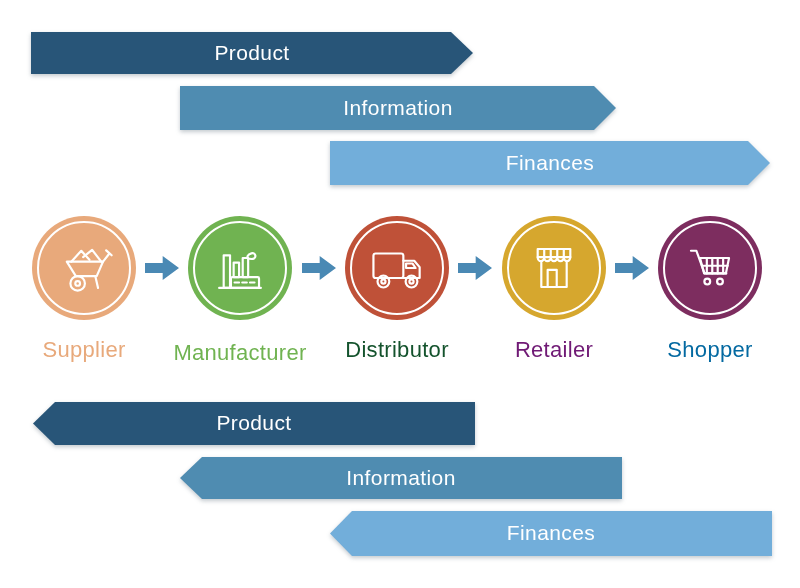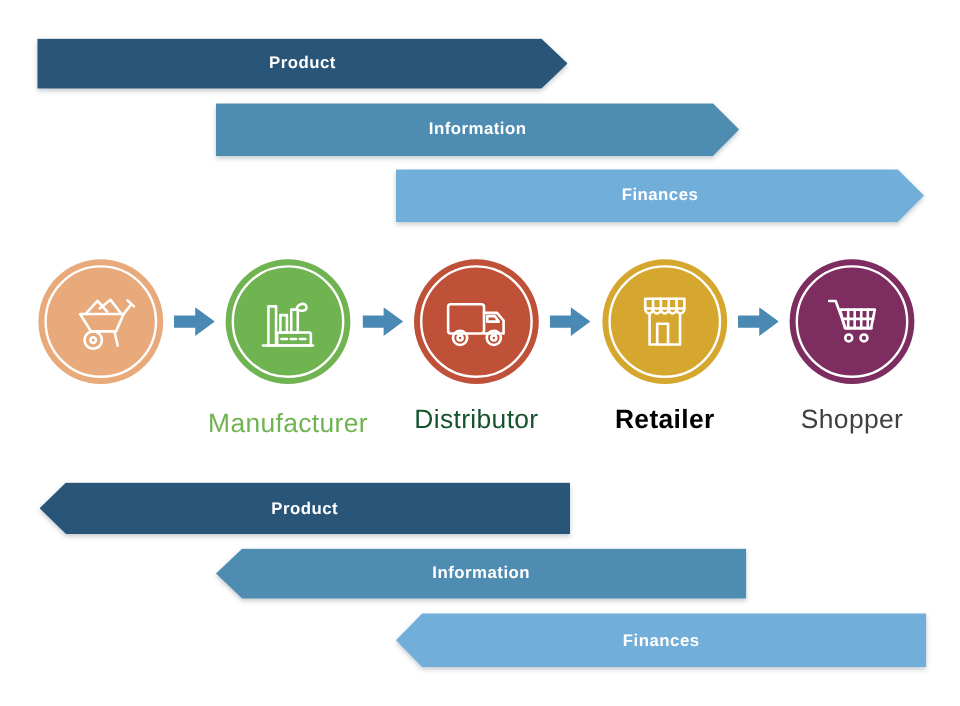--- a/index.html
+++ b/index.html
@@ -13,23 +13,22 @@
 
   
   .banner { position:absolute; filter:drop-shadow(0 2px 2px rgba(40,60,80,0.28)); }
   .banner-shape {
     width:100%; height:100%;
     display:flex; align-items:center; justify-content:center;
   }
   .banner-shape.right { clip-path:polygon(0 0, calc(100% - 22px) 0, 100% 50%, calc(100% - 22px) 100%, 0 100%); }
   .banner-shape.left  { clip-path:polygon(22px 0, 100% 0, 100% 100%, 22px 100%, 0 50%); }
   .banner-label {
-    color:#ffffff; font-size:14px; letter-spacing:0.4px; line-height:1;
+    color:#ffffff; font-size:21px; letter-spacing:0.4px; line-height:1;
     transform:translateY(-1px);
-    font-weight:bold;
   }
 
   #b-top-product        { left:31px;  top:32px;  width:442px; height:42px; }
   #b-top-information    { left:180px; top:86px;  width:436px; height:44px; }
   #b-top-finances       { left:330px; top:141px; width:440px; height:44px; }
   #b-bottom-product     { left:33px;  top:402px; width:442px; height:43px; }
   #b-bottom-information { left:180px; top:457px; width:442px; height:42px; }
   #b-bottom-finances    { left:330px; top:511px; width:442px; height:45px; }
 
   
@@ -95,20 +94,21 @@
         <path d="M18 25 L29 13 L38 23"></path>
         <path d="M31 20 L41 12 L51 25"></path>
         <path d="M13 25 L53 25 L46 41 L23 41 Z"></path>
         <path d="M53 25 L60 16"></path>
         <path d="M56.5 12.5 L62.5 18"></path>
         <circle cx="25" cy="49" r="8"></circle>
         <circle cx="25" cy="49" r="2.6"></circle>
         <path d="M44.5 41 L47.5 54"></path>
       </svg>
     </div>
+    <div class="stage-label" style="color: rgb(232, 169, 123);">Supplier</div>
   </div>
 
   <div class="connector" id="conn-1" style="background-color: rgb(74, 137, 180);"></div>
 
   <div class="stage" id="stage-manufacturer">
     <div class="stage-circle" style="background-color: rgb(112, 179, 81);">
       <svg class="icon-svg" width="58" height="58" viewBox="0 0 64 64" fill="none" stroke="#ffffff" stroke-width="2.4" stroke-linecap="round" stroke-linejoin="round">
         <path d="M9 54 H55"></path>
         <rect x="14" y="18" width="7" height="36"></rect>
         <rect x="25" y="26" width="6" height="16"></rect>
@@ -143,37 +143,37 @@
   <div class="stage" id="stage-retailer">
     <div class="stage-circle" style="background-color: rgb(214, 167, 46);">
       <svg class="icon-svg" width="58" height="58" viewBox="0 0 64 64" fill="none" stroke="#ffffff" stroke-width="2.4" stroke-linecap="round" stroke-linejoin="round">
         <path d="M14 11 H50 V20 H14 Z"></path>
         <path d="M21.2 11 V20 M28.4 11 V20 M35.6 11 V20 M42.8 11 V20"></path>
         <path d="M14 20 a3.6 4.5 0 0 0 7.2 0 a3.6 4.5 0 0 0 7.2 0 a3.6 4.5 0 0 0 7.2 0 a3.6 4.5 0 0 0 7.2 0 a3.6 4.5 0 0 0 7.2 0"></path>
         <path d="M18 26 V53 H46 V26"></path>
         <path d="M25 53 V34 H35 V53"></path>
       </svg>
     </div>
-    <div class="stage-label" style="color: #000000; font-weight: bold;">Retailer</div>
+    <div class="stage-label" style="color: #701a75;">Retailer</div>
   </div>
 
   <div class="connector" id="conn-4" style="background-color: rgb(74, 137, 180);"></div>
 
   <div class="stage" id="stage-shopper">
     <div class="stage-circle" style="background-color: rgb(125, 45, 95);">
       <svg class="icon-svg" width="58" height="58" viewBox="0 0 64 64" fill="none" stroke="#ffffff" stroke-width="2.4" stroke-linecap="round" stroke-linejoin="round">
         <path d="M11 13 H17 L26 38 H50"></path>
         <path d="M21 21 H53 L49.5 38 H25.5 Z"></path>
         <path d="M23 29.5 H51.5"></path>
         <path d="M28.5 21 V38 M34.5 21 V38 M40.5 21 V38 M46.5 21 V38"></path>
         <circle cx="29" cy="47" r="3.2"></circle>
         <circle cx="43" cy="47" r="3.2"></circle>
       </svg>
     </div>
-    <div class="stage-label" style="color: #404040;">Shopper</div>
+    <div class="stage-label" style="color: #0369a1;">Shopper</div>
   </div>
 
   <div class="banner" id="b-bottom-product">
     <div class="banner-shape left" style="background-color: rgb(40, 85, 120);">
       <span class="banner-label">Product</span>
     </div>
   </div>
   <div class="banner" id="b-bottom-information">
     <div class="banner-shape left" style="background-color: rgb(79, 140, 177);">
       <span class="banner-label">Information</span>

